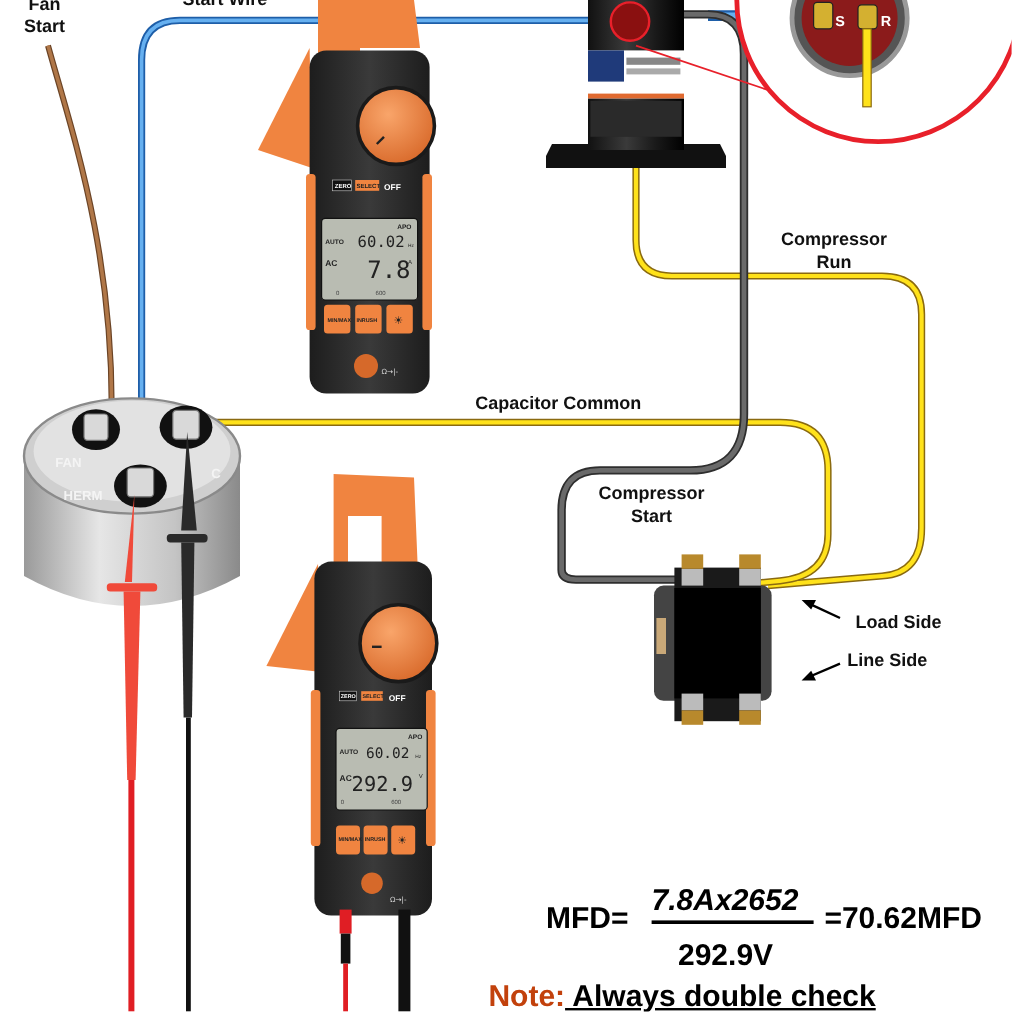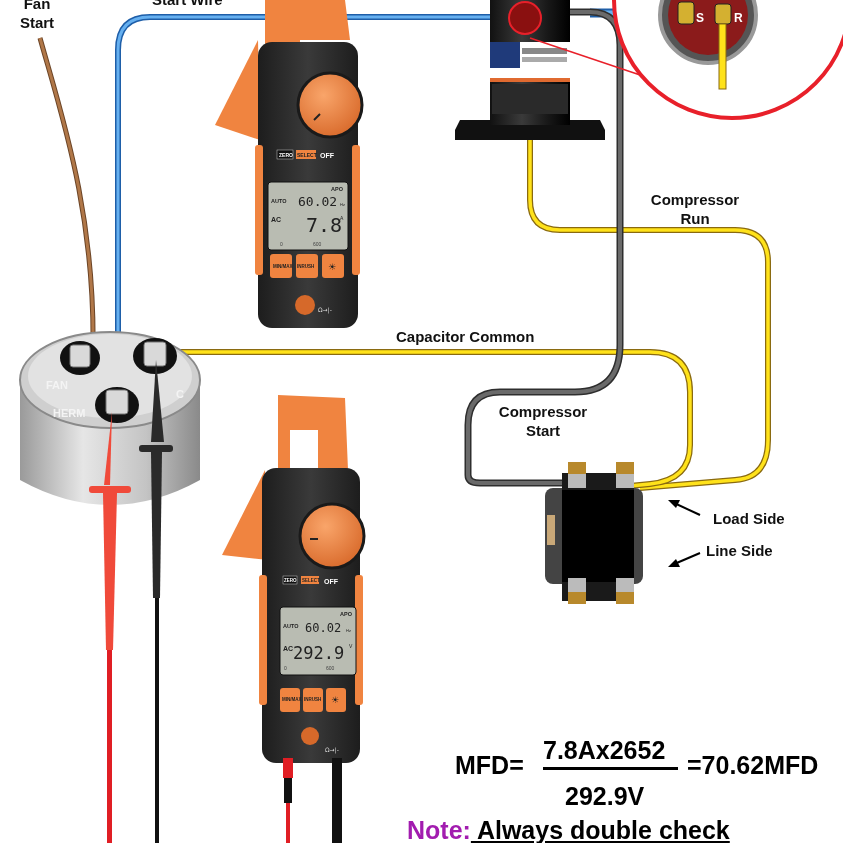--- a/index.html
+++ b/index.html
@@ -1,20 +1,20 @@
 <!DOCTYPE html>
 <html><head>
 <meta charset="utf-8">
 <style>
   html, body { margin: 0; padding: 0; background: #ffffff; }
   body { width: 843px; height: 843px; overflow: hidden; position: relative; font-family: "Liberation Sans", sans-serif; }
   #stage { position: absolute; left: 0; top: 0; width: 843px; height: 843px; }
   .lbl { position: absolute; font-weight: bold; color: #111; font-size: 15px; line-height: 19px; text-align: center; white-space: nowrap; }
   .formula { position: absolute; font-weight: bold; color: #000; font-family: "Liberation Sans", sans-serif; }
-  .note-red { color: #a21caf; }
+  .note-red { color: #c2410c; }
 </style>
 </head>
 <body>
 
 <div id="stage">
 <svg width="843" height="843" viewBox="0 0 843 843" xmlns="http://www.w3.org/2000/svg">
   <defs>
     <linearGradient id="capGrad" x1="0" x2="1" y1="0" y2="0">
       <stop offset="0" stop-color="#9a9a9a"></stop>
       <stop offset="0.35" stop-color="#e6e6e6"></stop>
@@ -227,21 +227,21 @@
   <div>Compressor</div>
   <div>Start</div>
 </div>
 
 <div class="lbl" style="left:713px; top:509px;">Load Side</div>
 <div class="lbl" style="left:706px; top:541px;">Line Side</div>
 
 
 <div class="formula" style="left:407px; top:738px; width:430px; height:60px;margin-left:48px;">
   <span style="position:absolute; left:0; top:13px; font-size:25px;">MFD=</span>
-  <span style="position:absolute; left:88px; top:-2px; font-size:25px;">7.8Ax2652</span>
+  <span style="position:absolute; left:88px; top:-2px; font-size:25px;font-style:italic;">7.8Ax2652</span>
   <span style="position:absolute; left:88px; top:29px; width:135px; height:3px; background:#000;"></span>
   <span style="position:absolute; left:110px; top:44px; font-size:25px;">292.9V</span>
   <span style="position:absolute; left:232px; top:13px; font-size:25px;">=70.62MFD</span>
 </div>
 
 <div class="formula" style="left:407px; top:816px; font-size:25px; white-space:nowrap;">
   <span class="note-red">Note:</span><span style="white-space:pre;text-decoration:underline;"> Always double check</span>
 </div>
 </div>
 

